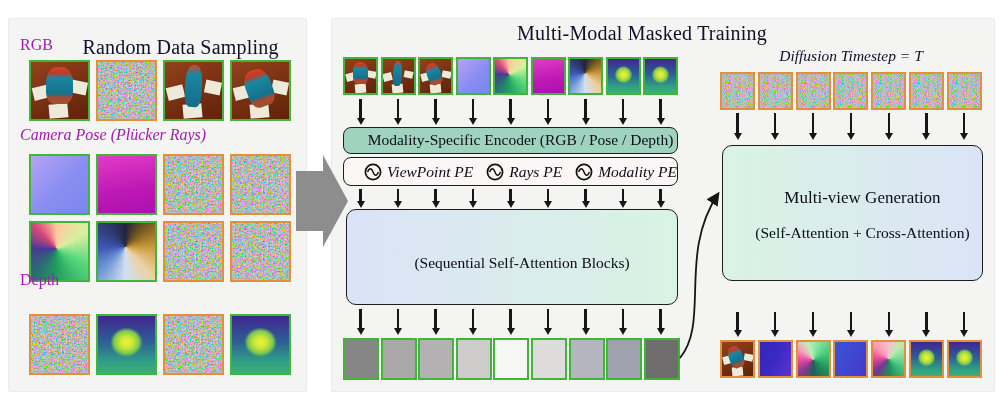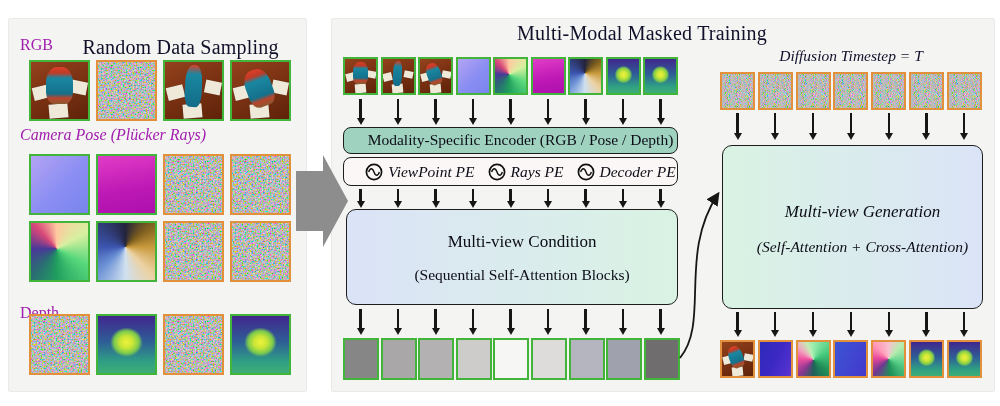--- a/index.html
+++ b/index.html
@@ -72,23 +72,23 @@
           font-size:15.5px;line-height:24px;color:#0c0c16;}
   .pebox{left:343px;top:157px;width:335px;height:29px;border-radius:8px;background:#fbf7f7;
          display:flex;align-items:center;justify-content:center;gap:13px;}
   .pegroup{display:flex;align-items:center;gap:5px;}
   .pegroup .pet{font-style:italic;font-size:15.5px;color:#0c0c16;}
   .condbox{left:346px;top:209px;width:332px;height:96px;border-radius:10px;
            background:linear-gradient(90deg,#dbe3f7 0%,#d9f3e3 100%);
            display:flex;flex-direction:column;justify-content:center;}
   .condbox .l12{font-size:17px;line-height:24px;color:#0c0c16;}
   .condbox .l3{font-size:15.5px;margin-top:12px;color:#0c0c16;}
-  .decbox{left:722px;top:145px;width:261px;height:164px;border-radius:10px;
+  .decbox{left:722px;top:145px;width:261px;height:136px;border-radius:10px;
           background:linear-gradient(90deg,#d9f3e3 0%,#dbe4f7 100%);
-          display:flex;flex-direction:column;justify-content:center;font-style:italic;}
+          display:flex;flex-direction:column;justify-content:center;}
   .decbox .l12{font-size:17px;line-height:26px;color:#0c0c16;}
   .decbox .l3{font-size:15.5px;margin-top:13px;color:#0c0c16;}
 
   .difflabel{position:absolute;left:720px;top:47px;width:262px;text-align:center;
              font-style:italic;font-size:15.5px;color:#10102a;}
 
   .bigarrow{position:absolute;left:296px;top:155px;}
   .curve{position:absolute;left:666px;top:184px;}
   .hiddefs{position:absolute;width:0;height:0;overflow:hidden;}
 </style>
@@ -166,21 +166,21 @@
           <rect width="40" height="40" filter="url(#nzf)"></rect>
         </svg>
       </div>
       <div class="tile lg b-orange t-noise">
         <svg class="nz" preserveAspectRatio="none" viewBox="0 0 40 40">
           <rect width="40" height="40" filter="url(#nzf)"></rect>
         </svg>
       </div>
     </div>
 
-  <div class="lbl" style="left:20px;top:304px;">Depth</div>
+  <div class="lbl" style="left:20px;top:271px;">Depth</div>
   <div class="trow row-lg" style="left:29px;top:314px;">
       <div class="tile lg b-orange t-noise">
         <svg class="nz" preserveAspectRatio="none" viewBox="0 0 40 40">
           <rect width="40" height="40" filter="url(#nzf)"></rect>
         </svg>
       </div>
       <div class="tile lg b-green t-depth"></div>
       <div class="tile lg b-orange t-noise">
         <svg class="nz" preserveAspectRatio="none" viewBox="0 0 40 40">
           <rect width="40" height="40" filter="url(#nzf)"></rect>
@@ -268,21 +268,21 @@
         <circle cx="9" cy="9" r="7.6" fill="none" stroke="#111" stroke-width="1.7"></circle>
         <path d="M3.6 9 C 5.2 4.6, 7.4 4.6, 9 9 S 12.8 13.4, 14.4 9" fill="none" stroke="#111" stroke-width="1.4"></path>
       </svg>
       <span class="pet">Rays PE</span>
     </span>
     <span class="pegroup">
       <svg width="18" height="18" viewBox="0 0 18 18">
         <circle cx="9" cy="9" r="7.6" fill="none" stroke="#111" stroke-width="1.7"></circle>
         <path d="M3.6 9 C 5.2 4.6, 7.4 4.6, 9 9 S 12.8 13.4, 14.4 9" fill="none" stroke="#111" stroke-width="1.4"></path>
       </svg>
-      <span class="pet">Decoder PE</span>
+      <span class="pet">Modality PE</span>
     </span>
   </div>
 
   <div class="arrows row-sm" style="left:343px;top:189px;height:19px;">
       <div class="acell">
         <span class="arr"></span>
       </div>
       <div class="acell">
         <span class="arr"></span>
       </div>
@@ -303,21 +303,20 @@
       </div>
       <div class="acell">
         <span class="arr"></span>
       </div>
       <div class="acell">
         <span class="arr"></span>
       </div>
     </div>
 
   <div class="box condbox">
-    <div class="l12">Multi-view Condition</div>
     <div class="l3">(Sequential Self-Attention Blocks)</div>
   </div>
 
   <div class="arrows row-sm" style="left:343px;top:309px;height:26px;">
       <div class="acell">
         <span class="arr"></span>
       </div>
       <div class="acell">
         <span class="arr"></span>
       </div>

